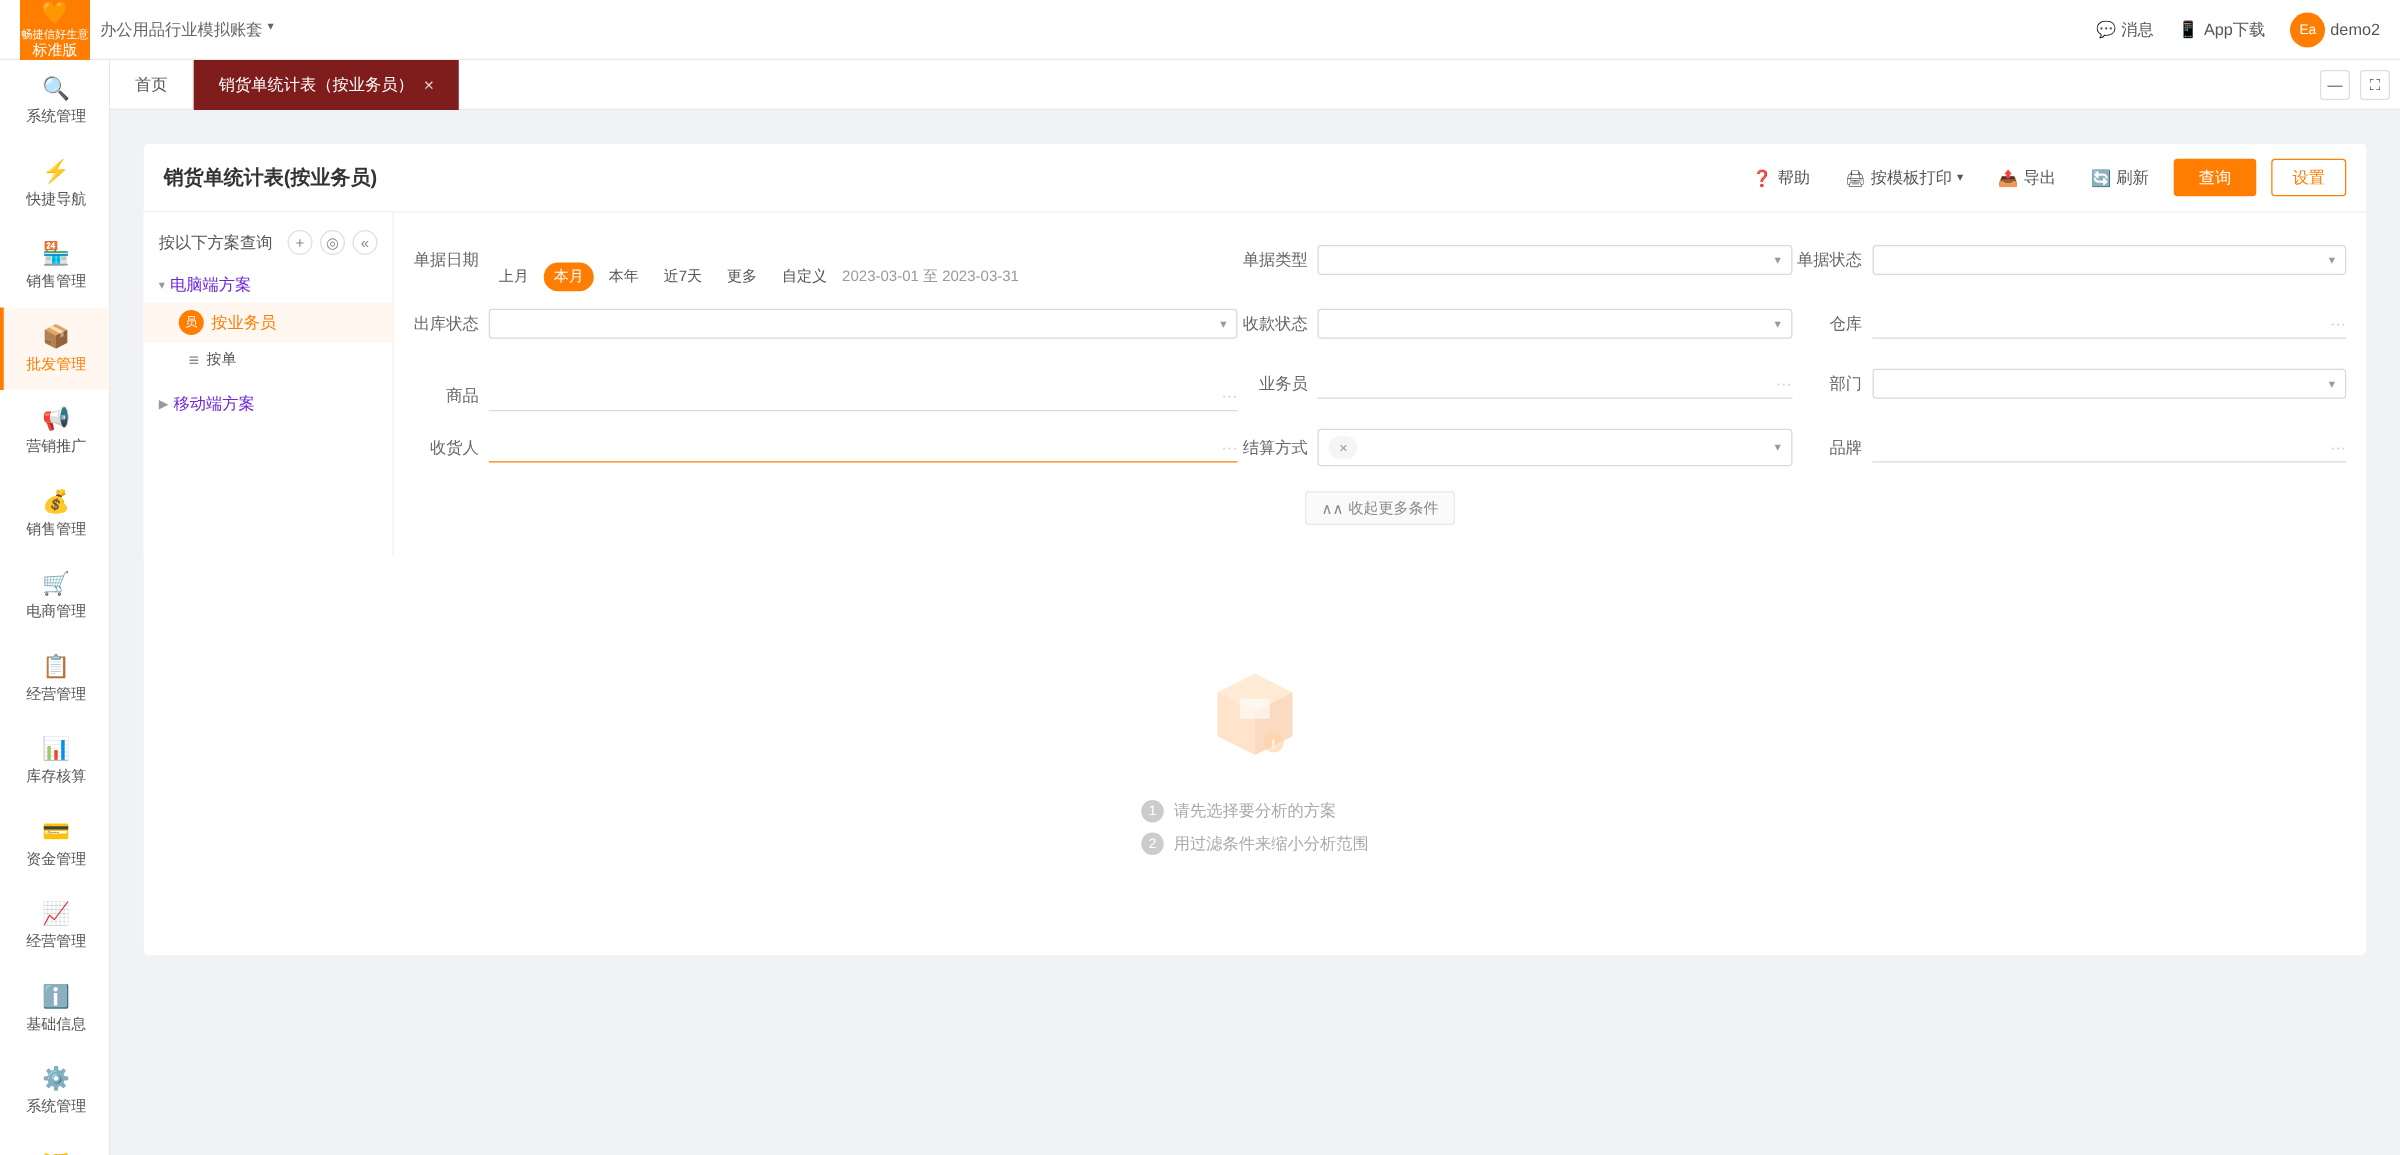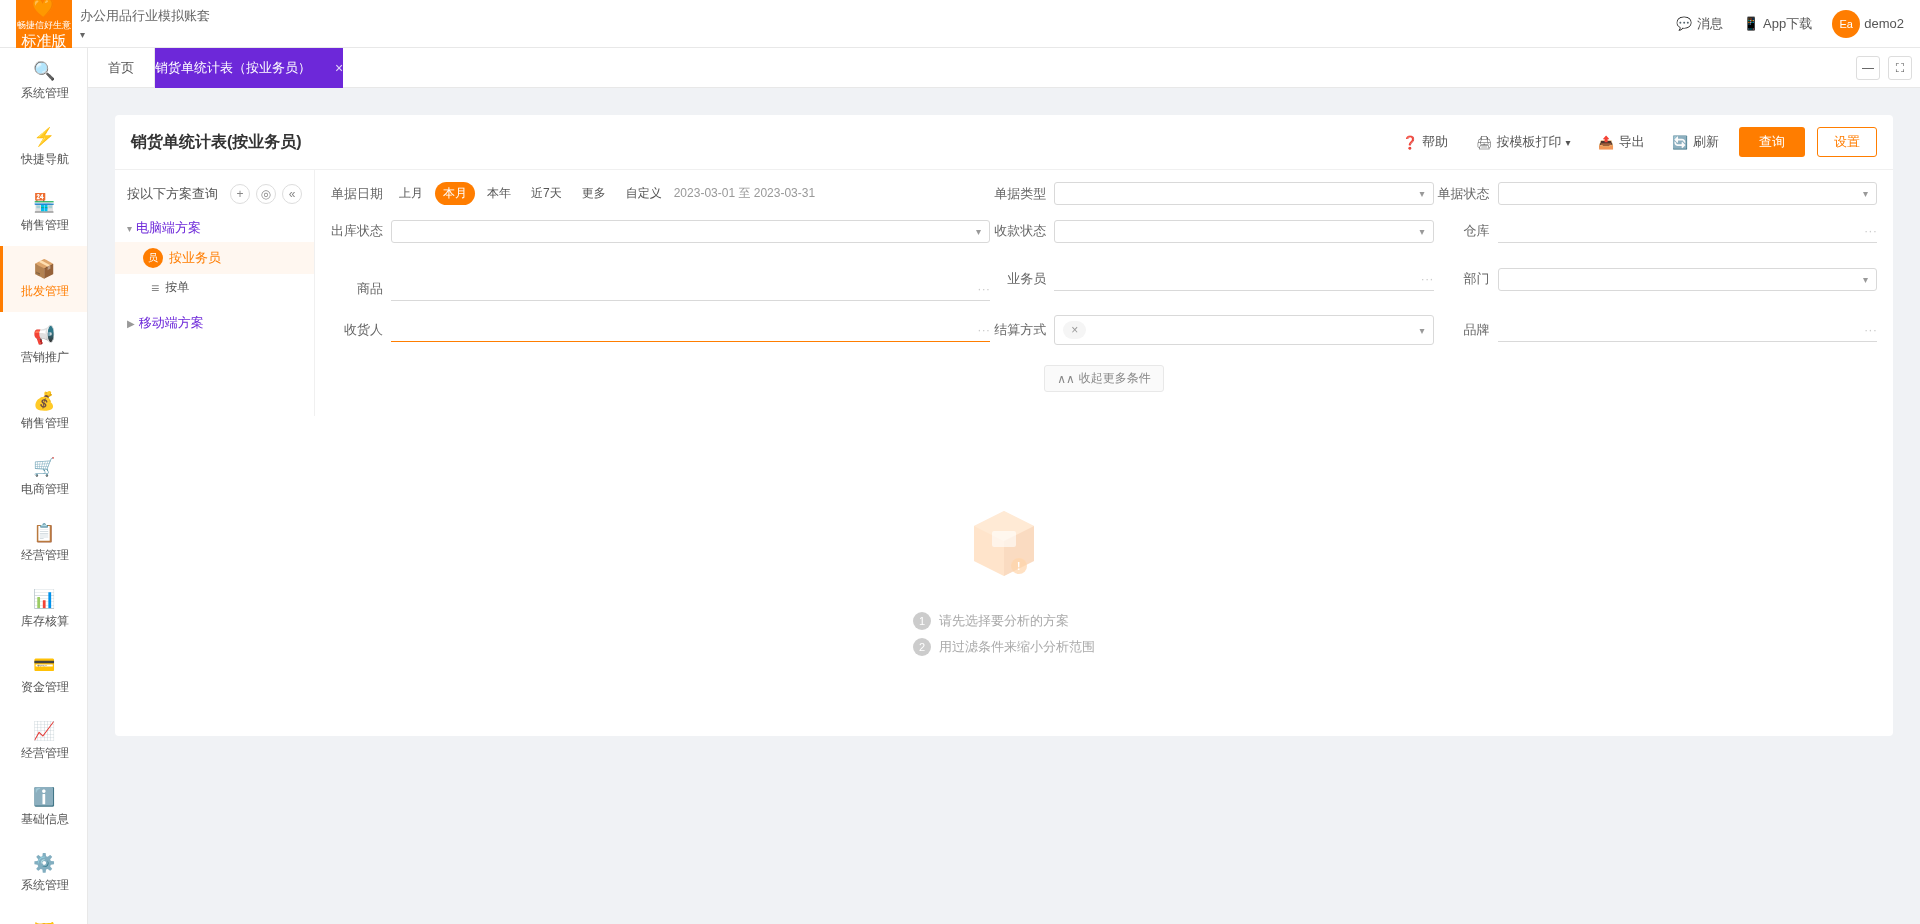--- a/index.html
+++ b/index.html
@@ -3,41 +3,41 @@
   <meta charset="utf-8">
   <style>
     * { box-sizing: border-box; margin: 0; padding: 0; }
     body { font-family: 'Microsoft YaHei', Arial, sans-serif; font-size: 13px; background: #f0f2f5; color: #333; display: flex; flex-direction: column; height: 924px; overflow: hidden; }
 
     
     .topbar { background: #fff; height: 48px; display: flex; align-items: center; justify-content: space-between; padding: 0 16px; border-bottom: 1px solid #e8e8e8; flex-shrink: 0; }
     .topbar-left { display: flex; align-items: center; gap: 8px; }
     .logo-box { width: 56px; height: 48px; background: #ff7d00; display: flex; flex-direction: column; align-items: center; justify-content: center; color: #fff; font-size: 10px; line-height: 1.3; }
     .logo-box .logo-icon { font-size: 18px; }
-    .app-selector { display: flex; align-items: flex-start; gap: 4px; color: #666; cursor: pointer; font-size: 13px; flex-direction: column; }
+    .app-selector { display: flex; align-items: flex-start; gap: 4px; color: #666; cursor: pointer; font-size: 13px; }
     .topbar-right { display: flex; align-items: center; gap: 20px; color: #555; font-size: 13px; }
     .topbar-right .item { display: flex; align-items: center; gap: 4px; cursor: pointer; }
     .avatar { width: 28px; height: 28px; border-radius: 50%; background: #ff7d00; color: #fff; display: flex; align-items: center; justify-content: center; font-size: 11px; }
 
     
     .main-layout { display: flex; flex: 1; overflow: hidden; }
 
     
     .sidebar { width: 88px; background: #fff; border-right: 1px solid #e8e8e8; display: flex; flex-direction: column; flex-shrink: 0; overflow-y: auto; }
     .sidebar-item { display: flex; flex-direction: column; align-items: center; padding: 12px 4px; cursor: pointer; color: #555; font-size: 12px; gap: 3px; border-left: 3px solid transparent; }
     .sidebar-item.active { color: #ff7d00; border-left-color: #ff7d00; background: #fff7f0; }
     .sidebar-icon { font-size: 18px; }
 
     
     .content-area { flex: 1; display: flex; flex-direction: column; overflow: hidden; }
 
     
     .tab-bar { background: #fff; border-bottom: 1px solid #e8e8e8; display: flex; align-items: center; height: 40px; padding: 0 0; flex-shrink: 0; }
     .tab-home { padding: 0 20px; height: 40px; display: flex; align-items: center; color: #555; cursor: pointer; font-size: 13px; border-right: 1px solid #e8e8e8; }
-    .tab-item { padding: 0 0; height: 40px; display: flex; align-items: center; gap: 24px; color: #fff; background: #6d28d9; cursor: pointer; font-size: 13px; position: relative; }
+    .tab-item { padding: 0 20px; height: 40px; display: flex; align-items: center; gap: 8px; color: #fff; background: #7f1d1d; cursor: pointer; font-size: 13px; position: relative; }
     .tab-item .close-btn { cursor: pointer; color: #fff; opacity: 0.8; font-size: 14px; }
     .tab-bar-actions { margin-left: auto; display: flex; align-items: center; padding-right: 8px; gap: 8px; }
     .tab-action-btn { width: 24px; height: 24px; display: flex; align-items: center; justify-content: center; cursor: pointer; color: #555; border: 1px solid #ddd; border-radius: 3px; font-size: 12px; }
 
     
     .page-content { flex: 1; overflow-y: auto; padding: 15px; background: #f0f2f5; }
     .page-inner { margin: 12px; background: #fff; border-radius: 4px; padding: 0; }
 
     
     .page-header { display: flex; align-items: center; justify-content: space-between; padding: 12px 16px; border-bottom: 1px solid #f0f0f0; }
@@ -65,21 +65,21 @@
 
     
     .filter-panel { flex: 1; padding: 12px 16px; }
     .filter-row { display: flex; align-items: center; margin-bottom: 14px; gap: 4px; }
     .filter-item { display: flex; align-items: center; gap: 8px; flex: 1; }
     .filter-label { color: #666; font-size: 13px; white-space: nowrap; min-width: 52px; text-align: right; }
     .filter-input-wrap { flex: 1; display: flex; align-items: center; border-bottom: 1px solid #d9d9d9; padding: 4px 0; position: relative; }
     .filter-input-wrap.has-action { border-bottom-color: #ff7d00; }
     .filter-select { flex: 1; display: flex; align-items: center; border: 1px solid #d9d9d9; border-radius: 3px; padding: 5px 8px; cursor: pointer; background: #fff; justify-content: space-between; }
     .filter-select-arrow { color: #999; font-size: 10px; }
-    .filter-date-group { display: flex; align-items: center; gap: 4px; flex: 1; }
+    .filter-date-group { display: flex; align-items: center; gap: 4px; flex: 1; margin-top: 28px; }
     .date-pill { padding: 3px 8px; border-radius: 3px; cursor: pointer; font-size: 12px; color: #555; background: transparent; }
     .date-pill.active { background: #ff7d00; color: #fff; border-radius: 12px; }
     .date-range { font-size: 12px; color: #999; }
     .filter-tag { display: flex; align-items: center; gap: 4px; background: #f5f5f5; border-radius: 12px; padding: 2px 8px; font-size: 12px; color: #555; }
     .collapse-row { display: flex; align-items: center; justify-content: center; padding: 6px 0 12px; }
     .collapse-btn { display: flex; align-items: center; gap: 4px; color: #888; font-size: 12px; cursor: pointer; padding: 4px 12px; border: 1px solid #e8e8e8; border-radius: 3px; background: #fafafa; }
 
     
     .empty-state { display: flex; flex-direction: column; align-items: center; justify-content: center; padding: 80px 0; color: #999; gap: 16px; }
     .empty-icon { width: 100px; height: 100px; }
@@ -88,21 +88,21 @@
     .tip-num { width: 18px; height: 18px; border-radius: 50%; background: #ccc; color: #fff; font-size: 11px; display: flex; align-items: center; justify-content: center; flex-shrink: 0; }
   </style>
 </head>
 <body>
 
 <div class="topbar">
   <div class="topbar-left">
     <div class="logo-box">
       <span class="logo-icon">🧡</span>
       <span style="font-size:9px; text-align:center; line-height:1.2;">畅捷信好生意</span>
-      <span style="font-size:15px;">标准版</span>
+      <span style="font-size:12px;">标准版</span>
     </div>
     <div class="app-selector">
       <span>办公用品行业模拟账套</span>
       <span style="font-size:10px;">▾</span>
     </div>
   </div>
   <div class="topbar-right">
     <div class="item">
       <span>💬</span>
       <span>消息</span>

